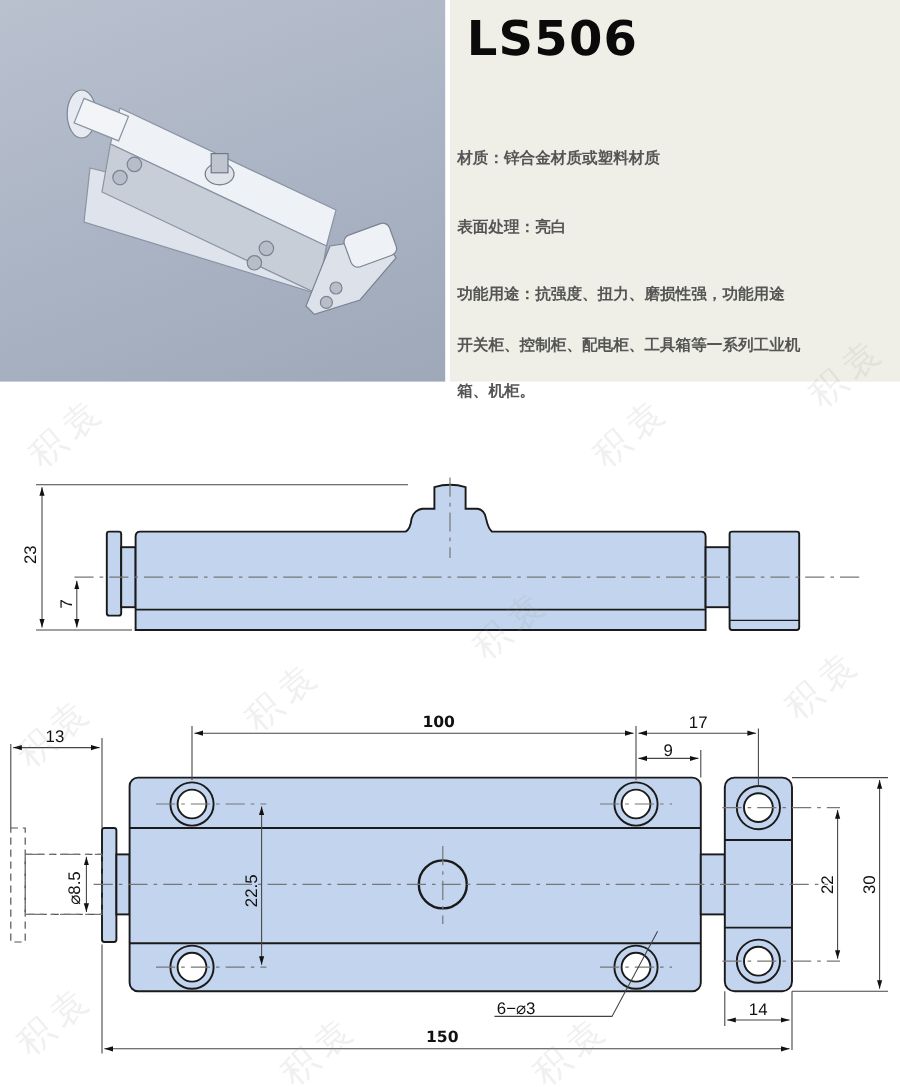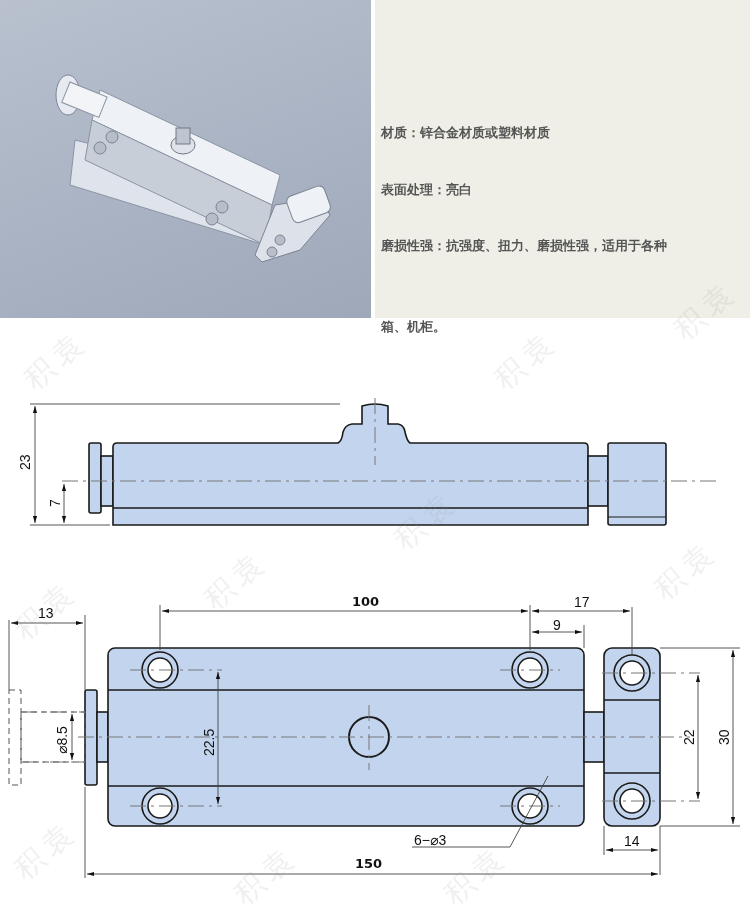--- a/index.html
+++ b/index.html
@@ -31,23 +31,25 @@
     <circle cx="212" cy="219" r="6" fill="#b7bec9" stroke="#7a8392"></circle>
 
     <polygon points="275,205 320,198 330,215 300,250 262,262 255,255" fill="#dde2ea" stroke="#7a8392"></polygon>
     <rect x="285" y="198" width="40" height="28" rx="6" transform="rotate(-20 285 198)" fill="#eef1f5" stroke="#7a8392"></rect>
     <circle cx="280" cy="240" r="5" fill="#b7bec9" stroke="#7a8392"></circle>
     <circle cx="272" cy="252" r="5" fill="#b7bec9" stroke="#7a8392"></circle>
   </svg>
 </div>
 
 <div class="info">
+  <div class="model">LS506</div>
   <div class="spec" style="top:91px;">材质：锌合金材质或塑料材质</div>
   <div class="spec" style="top:148px;">表面处理：亮白</div>
-  <div class="spec" style="top:204px;">磨损性强：抗强度、扭力、磨损性强，适用于各种</div>
+  <div class="spec" style="top:204px;">功能用途：抗强度、扭力、磨损性强，功能用途</div>
+  <div class="spec" style="top:247px;">开关柜、控制柜、配电柜、工具箱等一系列工业机</div>
   <div class="spec" style="top:285px;text-align:right;">箱、机柜。</div>
 </div>
 
 <svg class="drawing" width="750" height="588" viewBox="0 318 750 588">
   <defs>
     <marker id="arr" viewBox="0 0 10 10" refX="10" refY="5" markerWidth="8" markerHeight="8" orient="auto-start-reverse">
       <path d="M0,2 L10,5 L0,8 z" fill="#111"></path>
     </marker>
   </defs>
 

